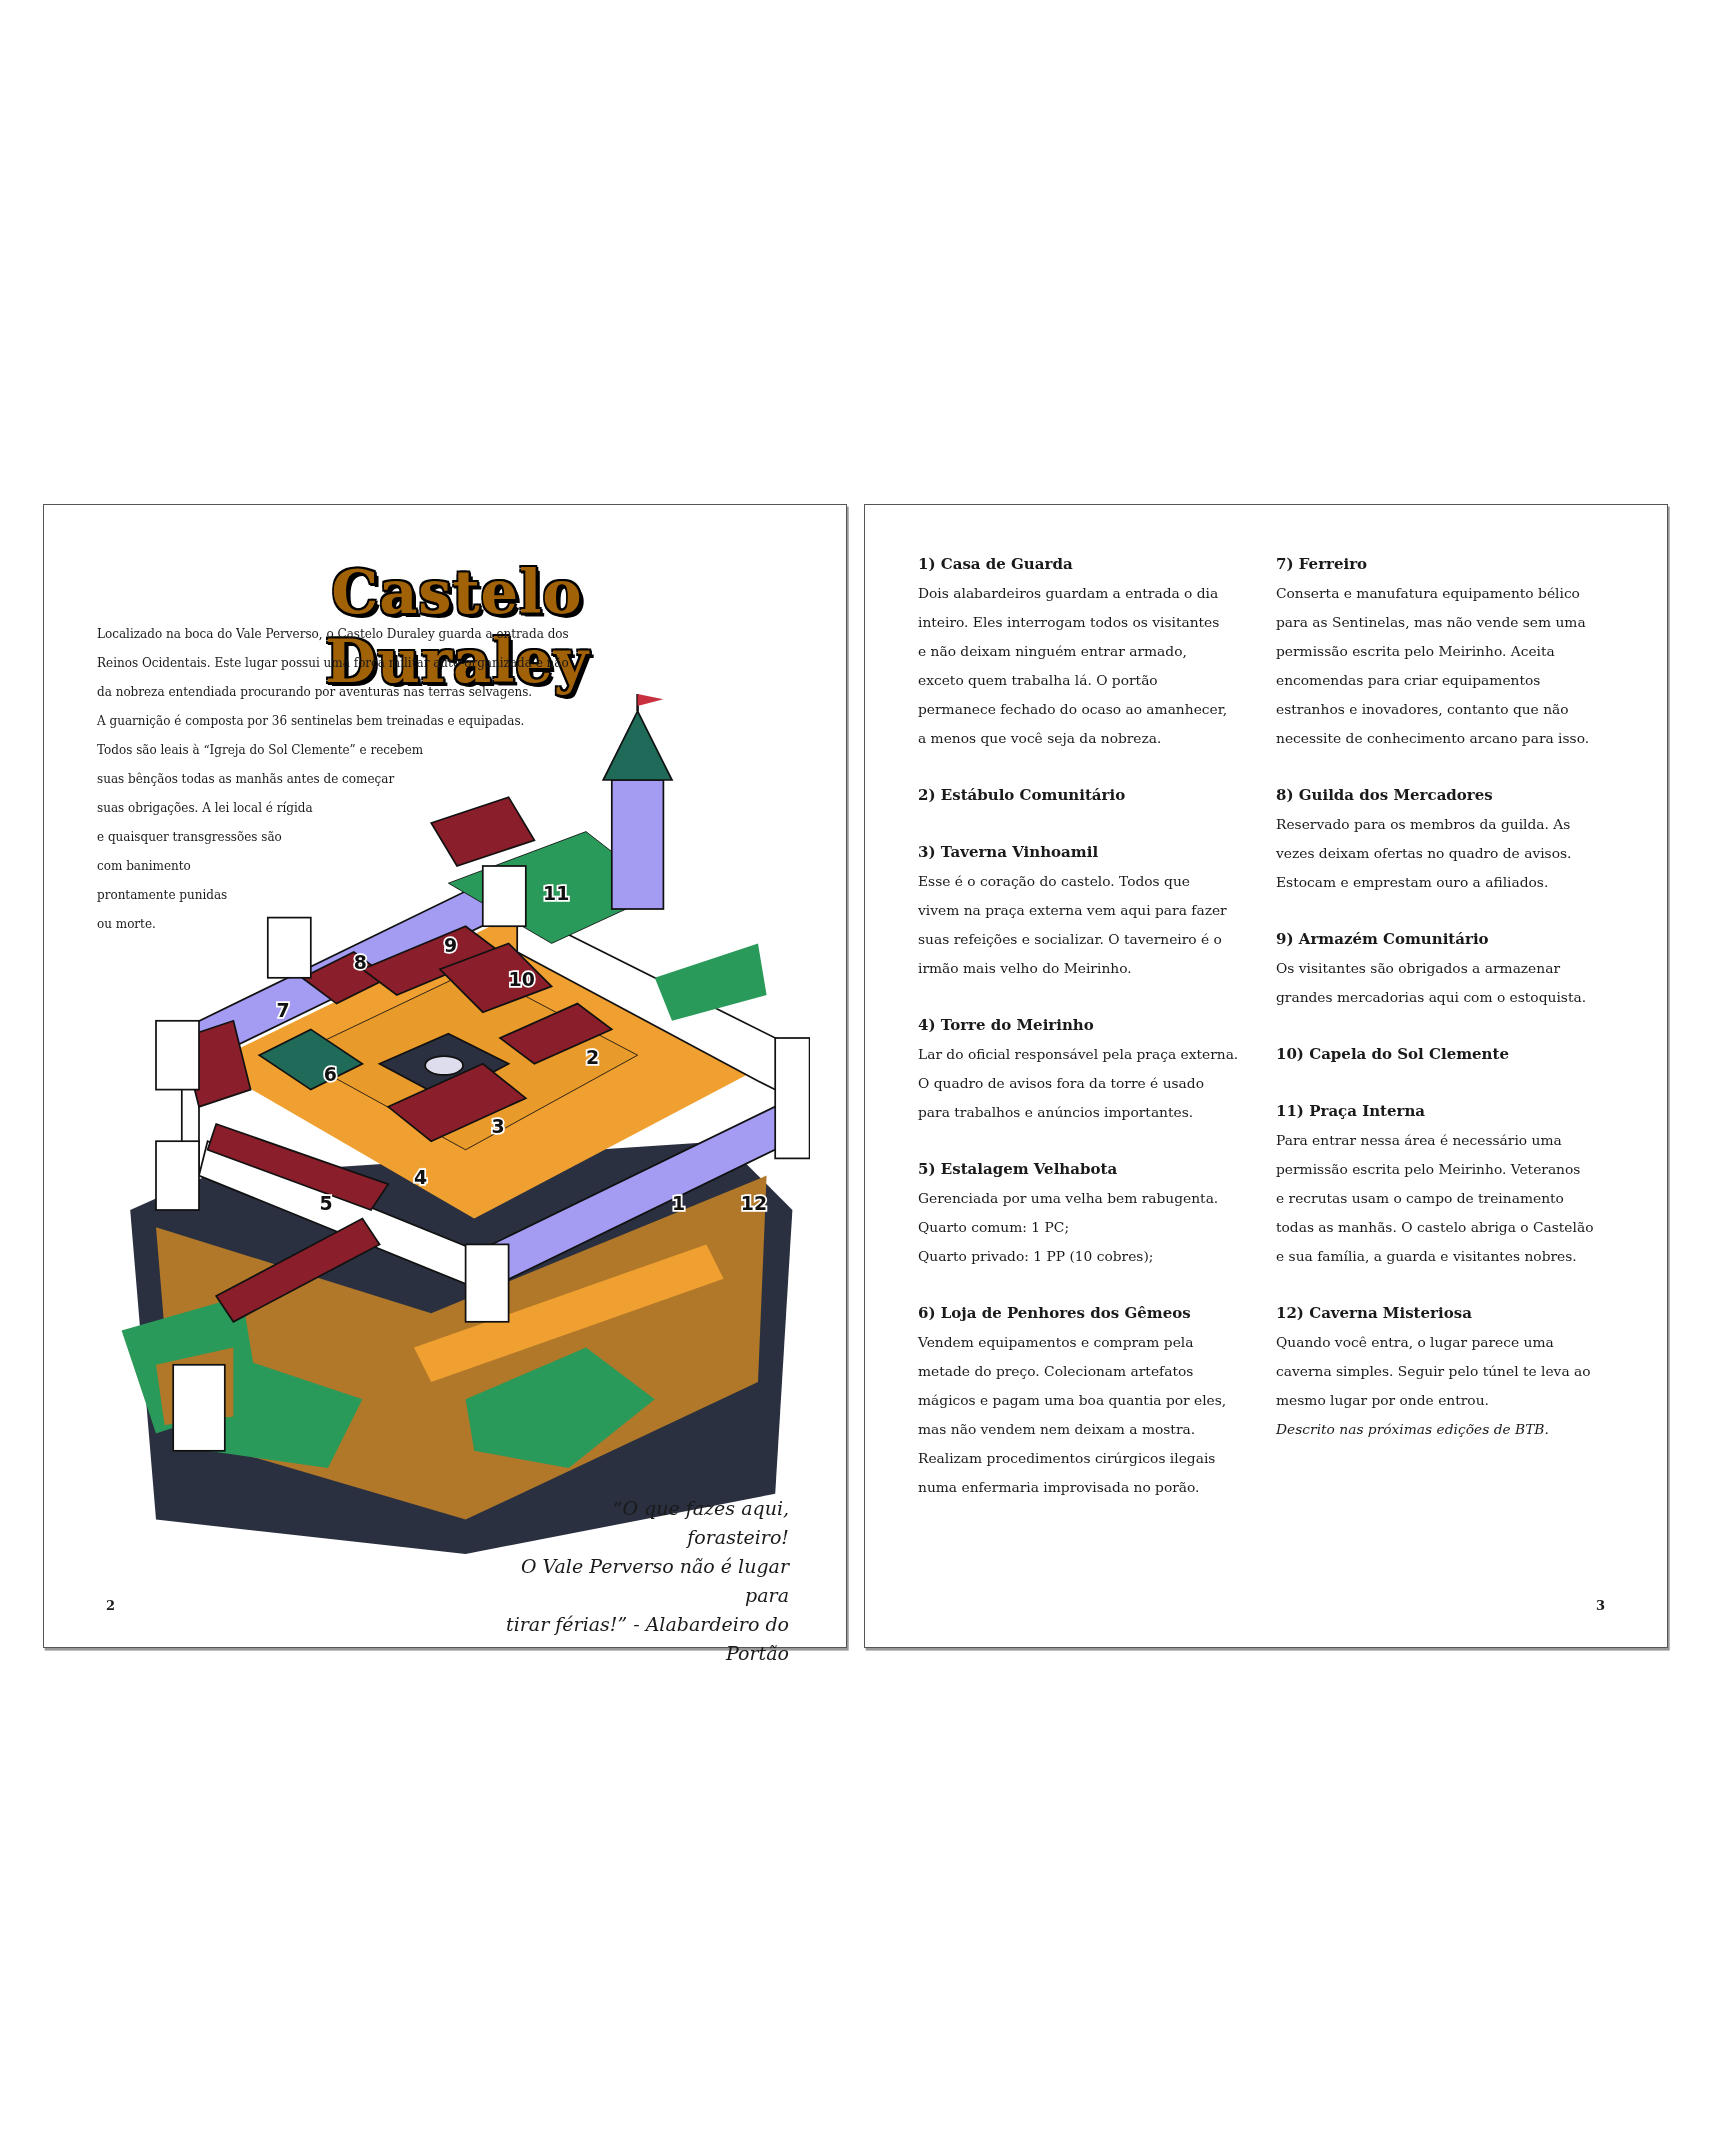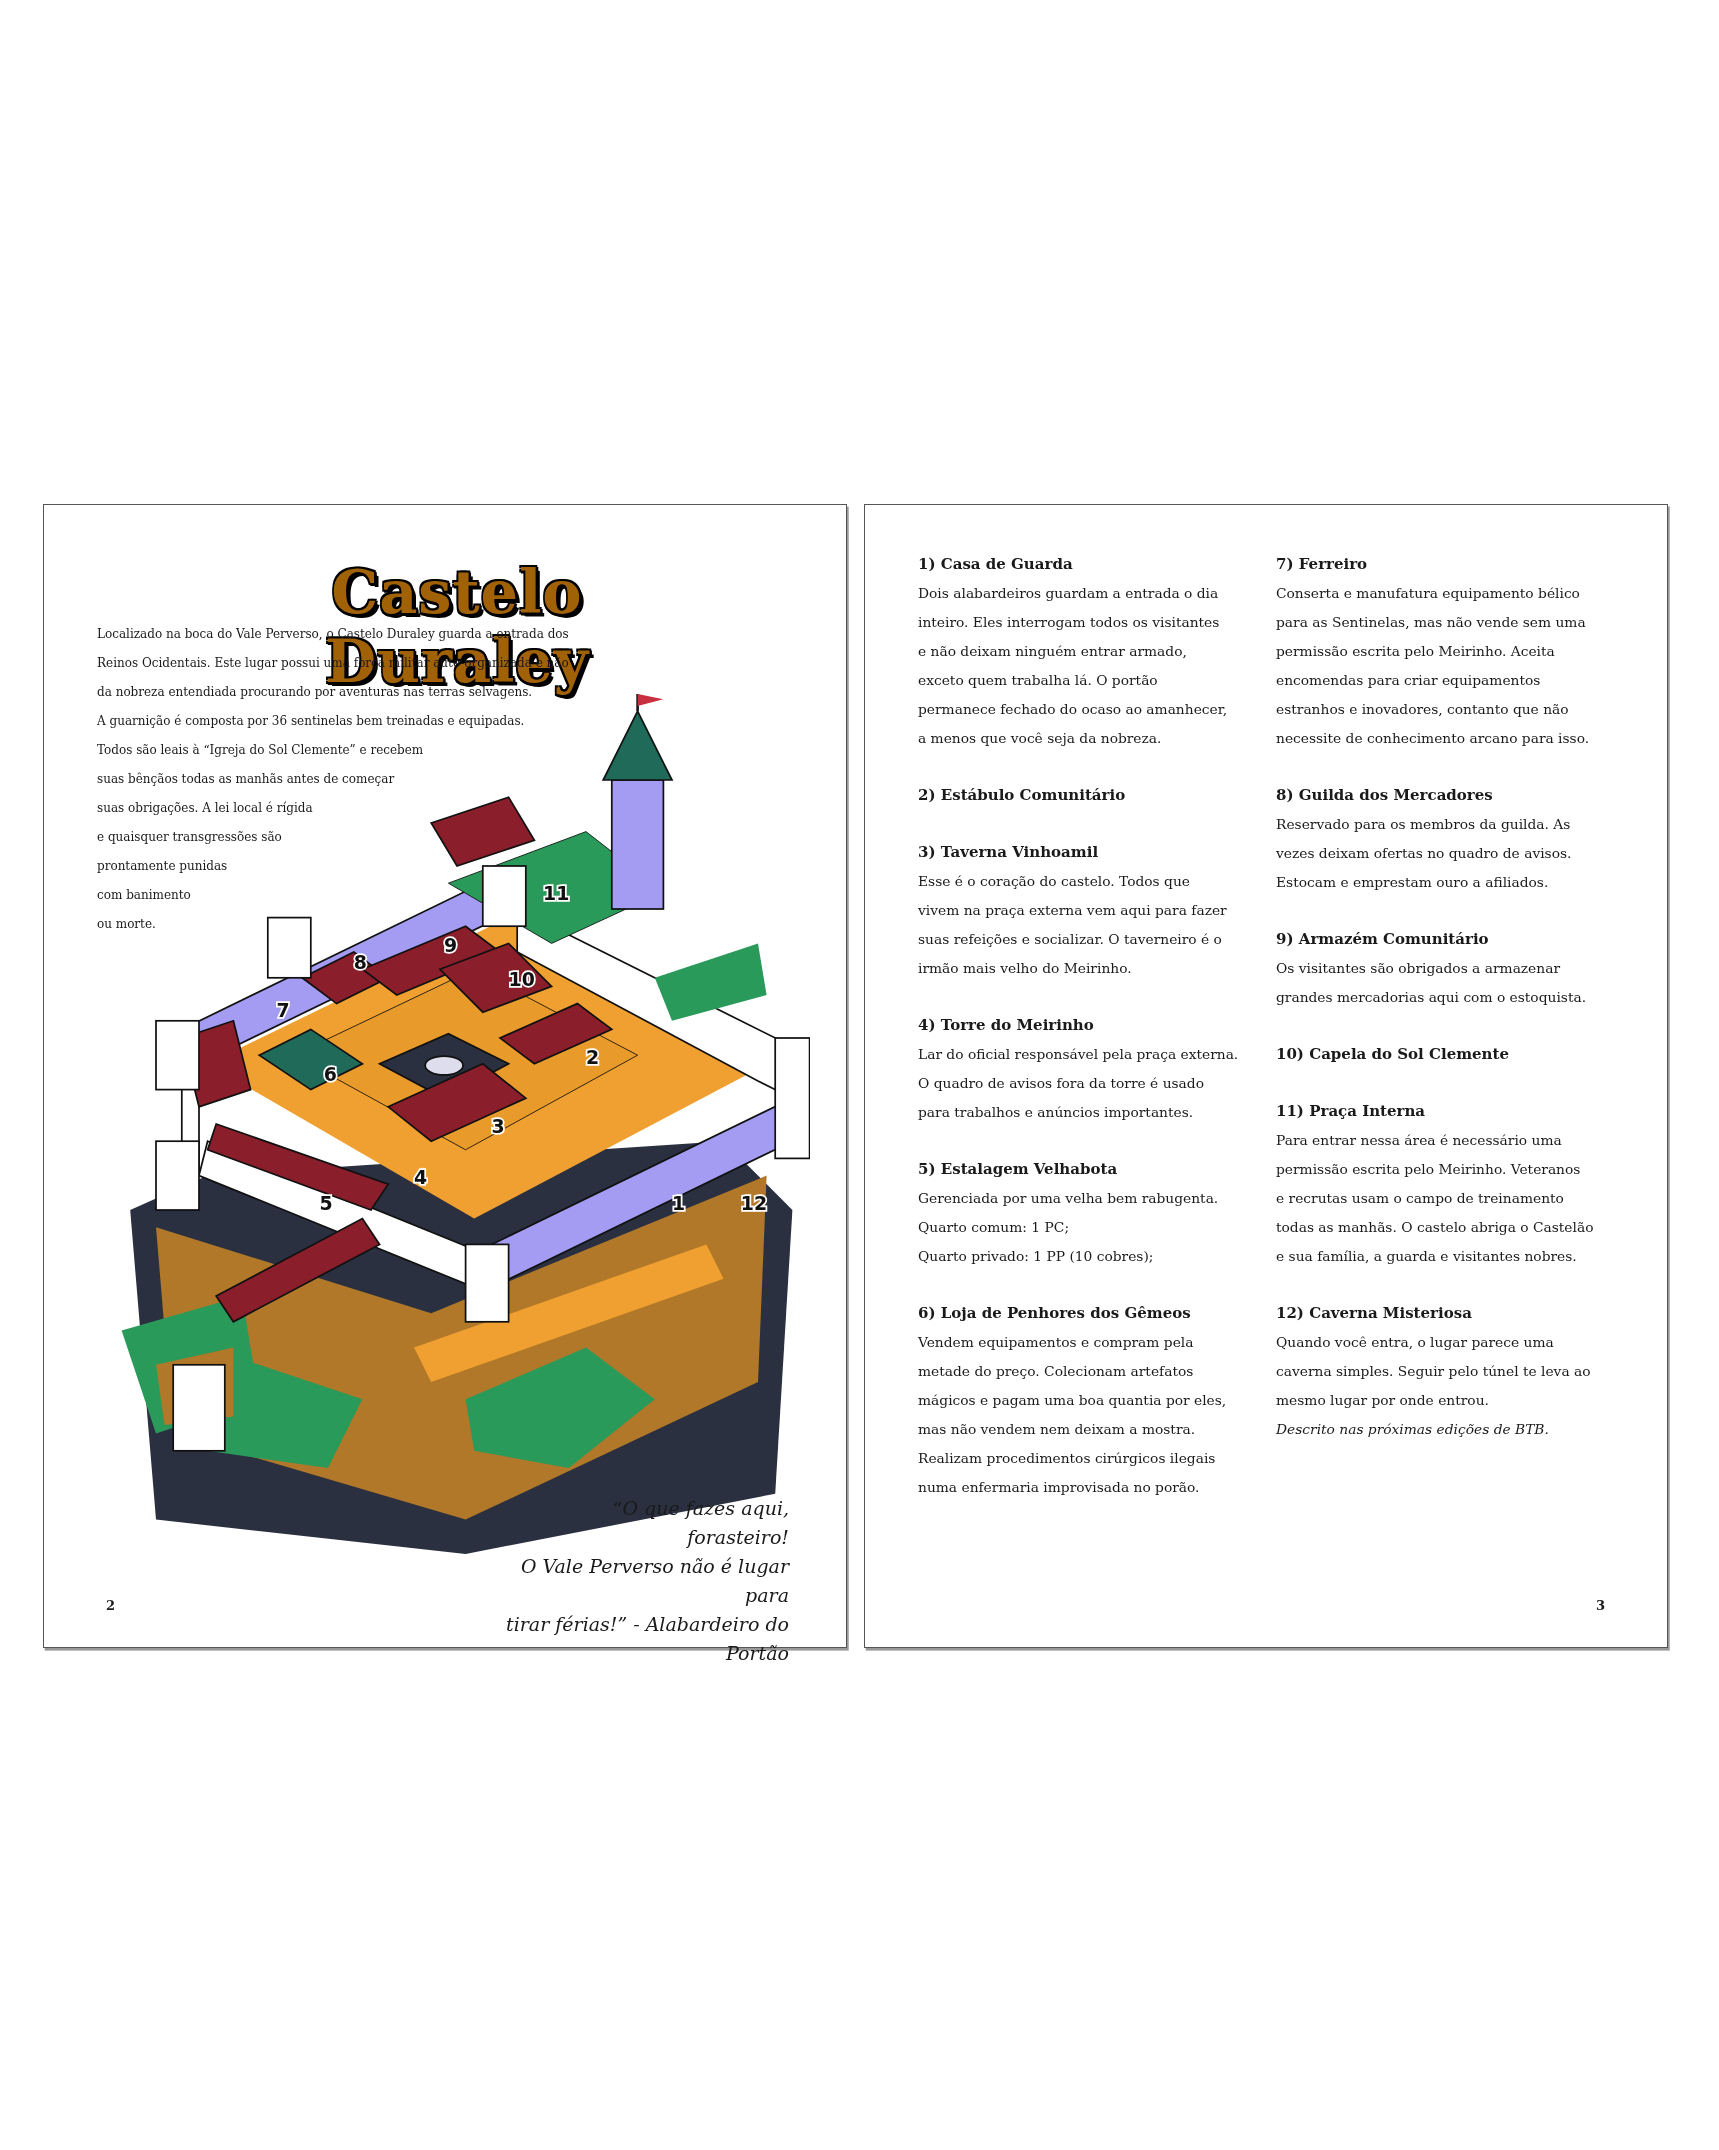--- a/index.html
+++ b/index.html
@@ -100,22 +100,22 @@
 
   <div class="intro">
     <span class="ln">Localizado na boca do Vale Perverso, o Castelo Duraley guarda a entrada dos</span>
     <span class="ln">Reinos Ocidentais. Este lugar possui uma força militar auto-organizada e não</span>
     <span class="ln">da nobreza entendiada procurando por aventuras nas terras selvagens.</span>
     <span class="ln">A guarnição é composta por 36 sentinelas bem treinadas e equipadas.</span>
     <span class="ln">Todos são leais à “Igreja do Sol Clemente” e recebem</span>
     <span class="ln">suas bênçãos todas as manhãs antes de começar</span>
     <span class="ln">suas obrigações. A lei local é rígida</span>
     <span class="ln">e quaisquer transgressões são</span>
+    <span class="ln">com banimento</span>
     <span class="ln">prontamente punidas</span>
-    <span class="ln">com banimento</span>
     <span class="ln">ou morte.</span>
   </div>
 
   <div class="quote">
     <div>“O que fazes aqui, forasteiro!</div>
     <div>O Vale Perverso não é lugar para</div>
     <div>tirar férias!” - Alabardeiro do Portão</div>
   </div>
 
   <div class="pagenum">2</div>

